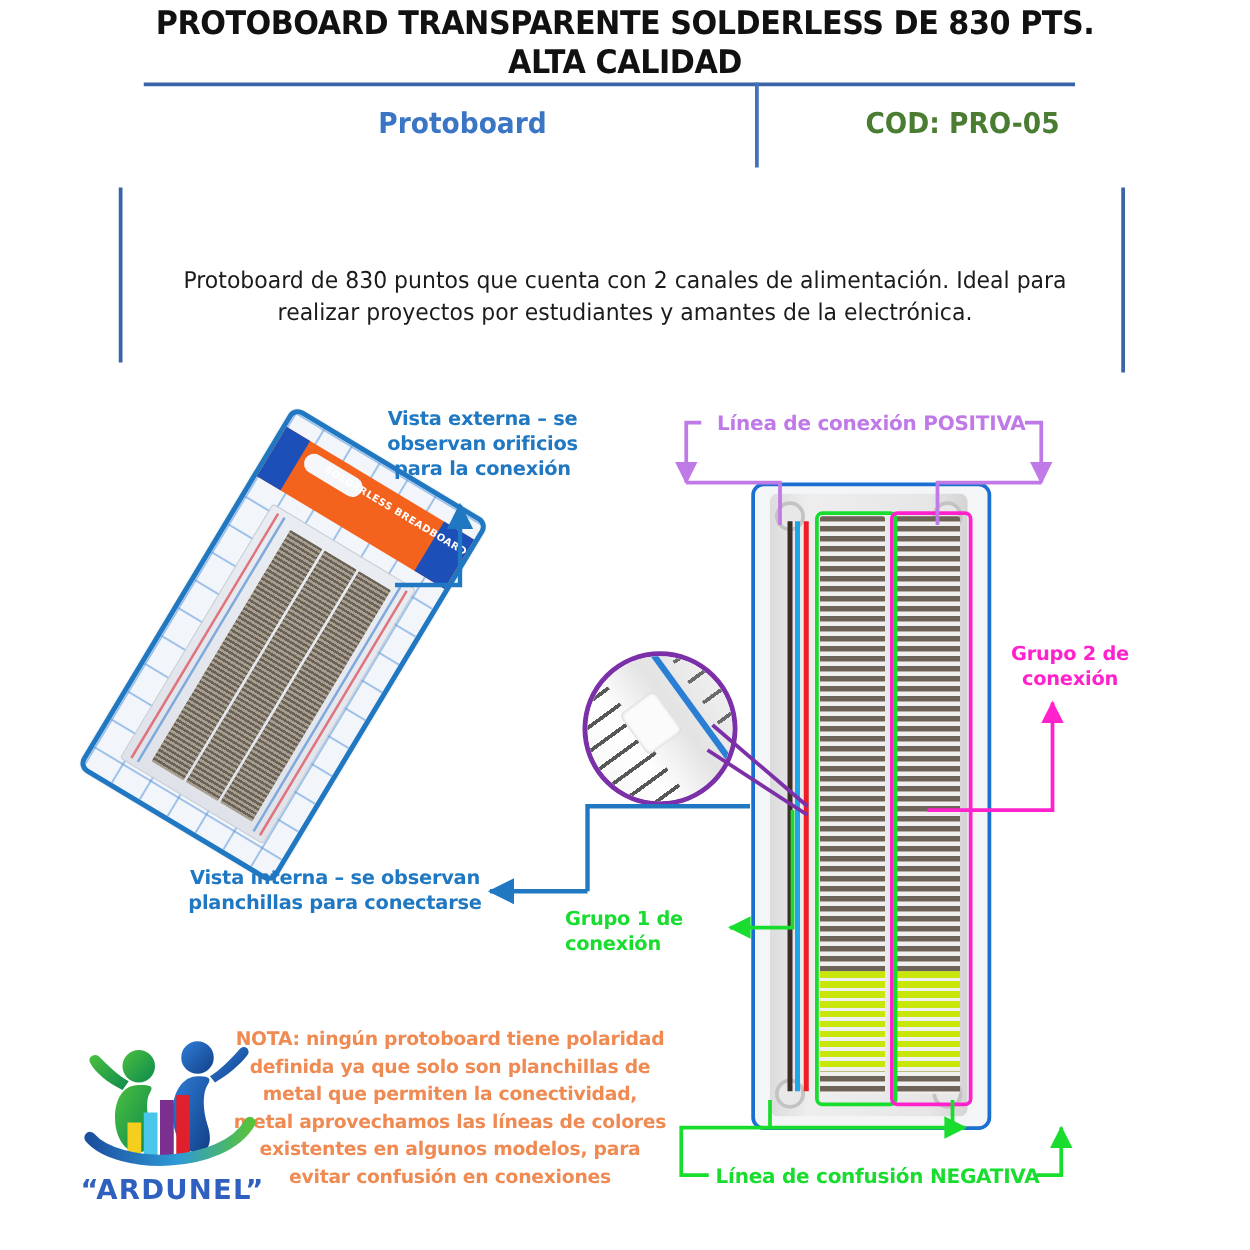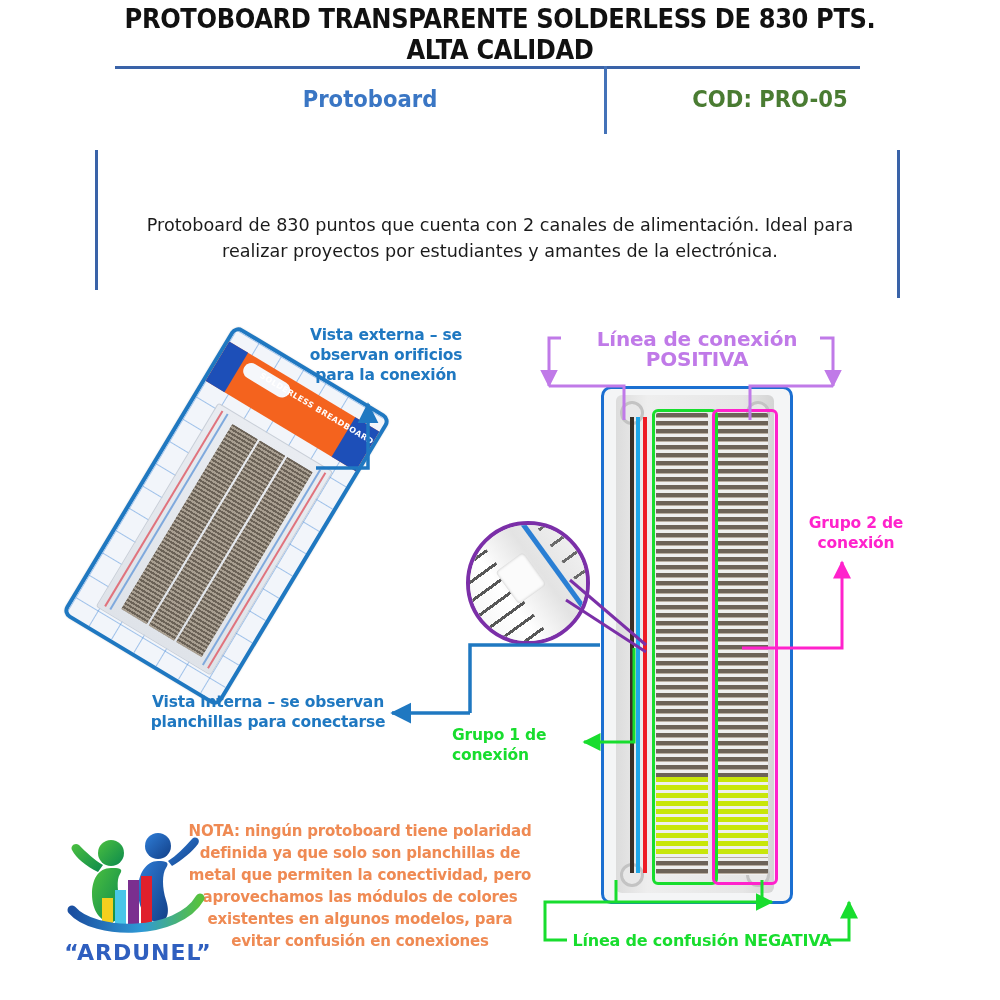--- a/index.html
+++ b/index.html
@@ -310,29 +310,29 @@
     <path d="M634,648 L634,742 L584,742" stroke="#18dd2e" stroke-width="3" fill="none" marker-end="url(#ah-green)"></path>
 
     <path d="M742,648 L842,648 L842,562" stroke="#ff22cc" stroke-width="3" fill="none" marker-end="url(#ah-magenta)"></path>
   </svg>
 
   <div class="ann blue" style="left:148px;top:692px;width:240px;text-align:center;">Vista interna – se observan planchillas para conectarse</div>
 
   <div class="ann blue" style="left:296px;top:325px;width:180px;text-align:center;">Vista externa – se observan orificios para la conexión</div>
 
 
-  <div class="ann violet" style="left:572px;top:329px;width:250px;text-align:center;font-size:20px;">Línea de conexión POSITIVA</div>
+  <div class="ann violet" style="left:572px;top:329px;width:250px;text-align:center;font-size:16px;">Línea de conexión POSITIVA</div>
 
   <div class="ann green" style="left:572px;top:931px;width:260px;text-align:center;font-size:16px;">Línea de confusión NEGATIVA</div>
 
   <div class="ann green" style="left:452px;top:725px;width:130px;text-align:left;">Grupo 1 de conexión</div>
 
   <div class="ann magenta" style="left:786px;top:513px;width:140px;text-align:center;">Grupo 2 de conexión</div>
 
-  <div class="ann orange" style="left:185px;top:820px;width:350px;text-align:center;font-size:15px;line-height:22px;">NOTA: ningún protoboard tiene polaridad definida ya que solo son planchillas de metal que permiten la conectividad, pero aprovechamos las módulos de colores existentes en algunos modelos, para evitar confusión en conexiones</div>
+  <div class="ann orange" style="left:185px;top:820px;width:350px;text-align:center;font-size:15px;line-height:22px;">NOTA: ningún protoboard tiene polaridad definida ya que solo son planchillas de metal que permiten la conectividad, metal aprovechamos las líneas de colores existentes en algunos modelos, para evitar confusión en conexiones</div>
 
   <div class="logo">
     <svg width="160" height="125" viewBox="0 0 160 125">
       <defs>
         <linearGradient id="gGreen" x1="0" y1="0" x2="1" y2="1">
           <stop offset="0%" stop-color="#4bbf3f"></stop>
             <stop offset="100%" stop-color="#0c8a4d"></stop>
         </linearGradient>
         <linearGradient id="gBlue" x1="0" y1="0" x2="1" y2="1">
           <stop offset="0%" stop-color="#2f7ed8"></stop>

